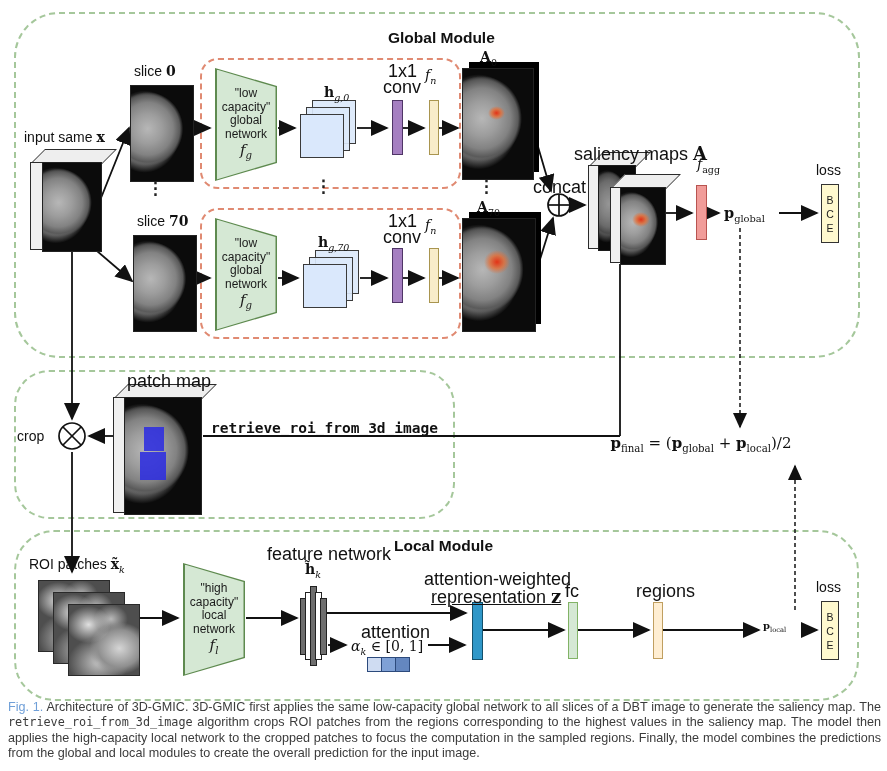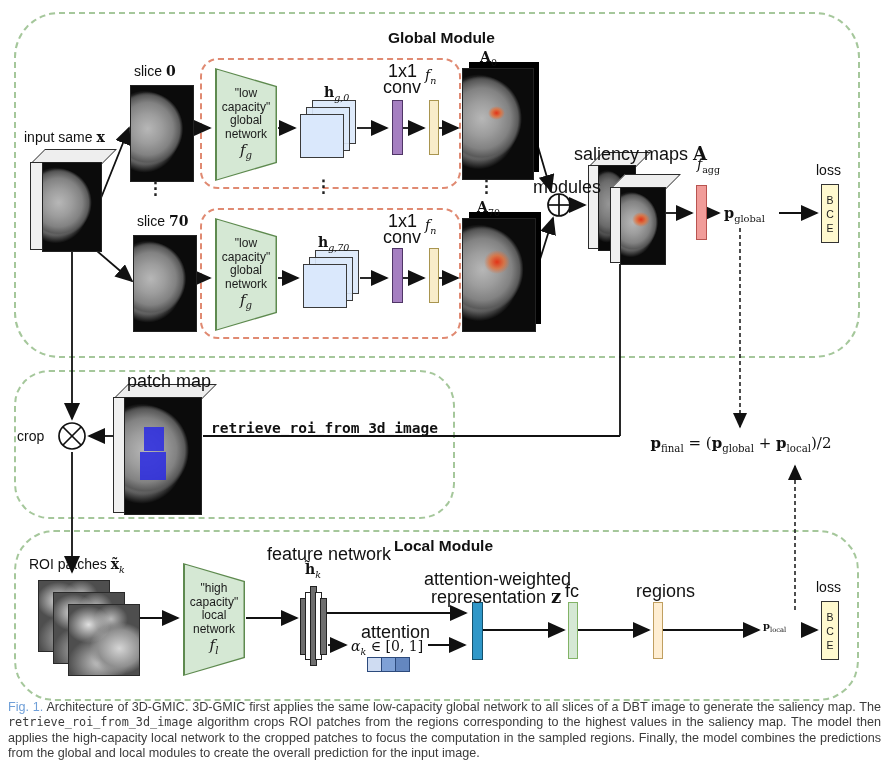--- a/index.html
+++ b/index.html
@@ -60,21 +60,21 @@
   .attsq{position:absolute;width:13px;height:13px;border:1.5px solid #2c4a7c;}
   .patchblue{position:absolute;background:#2d2de0;opacity:.88;z-index:5;}
   svg.wires{position:absolute;left:0;top:0;z-index:3;pointer-events:none;}
   .mono{font-family:"DejaVu Sans Mono","Liberation Mono",monospace;}
   #caption{position:absolute;left:8px;top:700px;width:873px;font-size:12.6px;line-height:15.4px;
      color:#3b3b3b;text-align:justify;z-index:6;}
   #caption .fig{color:#6f9fd8;}
   #caption code{font-family:"DejaVu Sans Mono","Liberation Mono",monospace;font-size:11.8px;}
   #watermark{position:absolute;left:652px;top:714px;font-size:21px;font-weight:bold;letter-spacing:2px;
      color:rgba(255,255,255,0.92);text-shadow:0 0 1px rgba(140,140,140,.8);z-index:7;}
-  .eq{position:absolute;left:640px;top:434px;width:202px;text-align:center;font-size:15px;
+  .eq{position:absolute;left:600px;top:434px;width:202px;text-align:center;font-size:15px;
      font-family:"DejaVu Serif",serif;z-index:6;white-space:nowrap;}
 </style>
 </head>
 <body>
 
 <div id="canvas">
 
   <div class="gbox" style="left:14px;top:12px;width:842px;height:342px;"></div>
   <div class="gbox" style="left:14px;top:370px;width:437px;height:145px;border-radius:35px;"></div>
   <div class="gbox" style="left:14px;top:530px;width:841px;height:167px;border-radius:40px;"></div>
@@ -207,21 +207,21 @@
   <div class="abs" style="left:462px;top:218px;width:72px;height:112px;z-index:4;">
     <div class="abs" style="left:7px;top:-6px;width:72px;height:112px;background:#000;"></div>
     <div class="abs mammo" style="left:0;top:0;width:72px;height:112px;"></div>
     <div class="blob" style="left:22px;top:32px;width:26px;height:24px;"></div>
   </div>
 
   <div class="dots" style="left:147px;top:178px;">⋮</div>
   <div class="dots" style="left:315px;top:176px;">⋮</div>
   <div class="dots" style="left:478px;top:176px;">⋮</div>
 
-  <div class="lbl" style="left:533px;top:177px;">modules</div>
+  <div class="lbl" style="left:533px;top:177px;">concat</div>
   <div class="lbl" style="left:574px;top:143px;"><span>saliency maps </span><span class="mb">A</span></div>
   <div class="b3d" style="left:588px;top:152px;">
     <div class="topf" style="width:46px;"></div>
     <div class="strip" style="width:9px;height:82px;"></div>
     <div class="face mammo dim" style="left:10px;width:36px;height:84px;"></div>
   </div>
   <div class="b3d" style="left:610px;top:174px;">
     <div class="topf" style="width:54px;"></div>
     <div class="strip" style="width:9px;height:74px;"></div>
     <div class="face mammo" style="left:10px;width:44px;height:76px;"></div>
@@ -278,21 +278,21 @@
     <div class="fvb" style="left:20px;top:16px;width:5px;height:55px;background:#6e6e6e;"></div>
   </div>
   <div class="lbl" style="left:361px;top:622px;">attention</div>
   <div class="lbl" style="left:351px;top:638px;font-size:14px;font-family:'DejaVu Serif',serif;"><span class="mv">α</span><sub class="it">k</sub><span> ∈ [0, 1]</span></div>
   <div>
     <div class="attsq" style="left:367px;top:657px;background:#cfdcf2;"></div>
     <div class="attsq" style="left:381px;top:657px;background:#7fa1d6;"></div>
     <div class="attsq" style="left:395px;top:657px;background:#6487c0;"></div>
   </div>
   <div class="lbl" style="left:424px;top:569px;">attention-weighted</div>
-  <div class="lbl" style="left:431px;top:586px;"><span>representation </span><span class="mb">z</span></div>
+  <div class="lbl" style="left:431px;top:586px;text-decoration:underline;"><span>representation </span><span class="mb">z</span></div>
   <div class="vbar bluebar" style="left:472px;top:602px;width:9px;height:56px;"></div>
   <div class="lbl" style="left:565px;top:581px;">fc</div>
   <div class="vbar fcbar" style="left:568px;top:602px;width:8px;height:55px;"></div>
   <div class="lbl" style="left:636px;top:581px;">regions</div>
   <div class="vbar sigbar" style="left:653px;top:602px;width:8px;height:55px;"></div>
   <div class="lbl" style="left:763px;top:620px;font-size:10px;"><span class="mb">p</span><sub>local</sub></div>
   <div class="lbl" style="left:816px;top:579px;font-size:14px;">loss</div>
   <div class="bcebox" style="left:821px;top:601px;width:16px;height:57px;">
     <span>B</span>
       <span>C</span>

